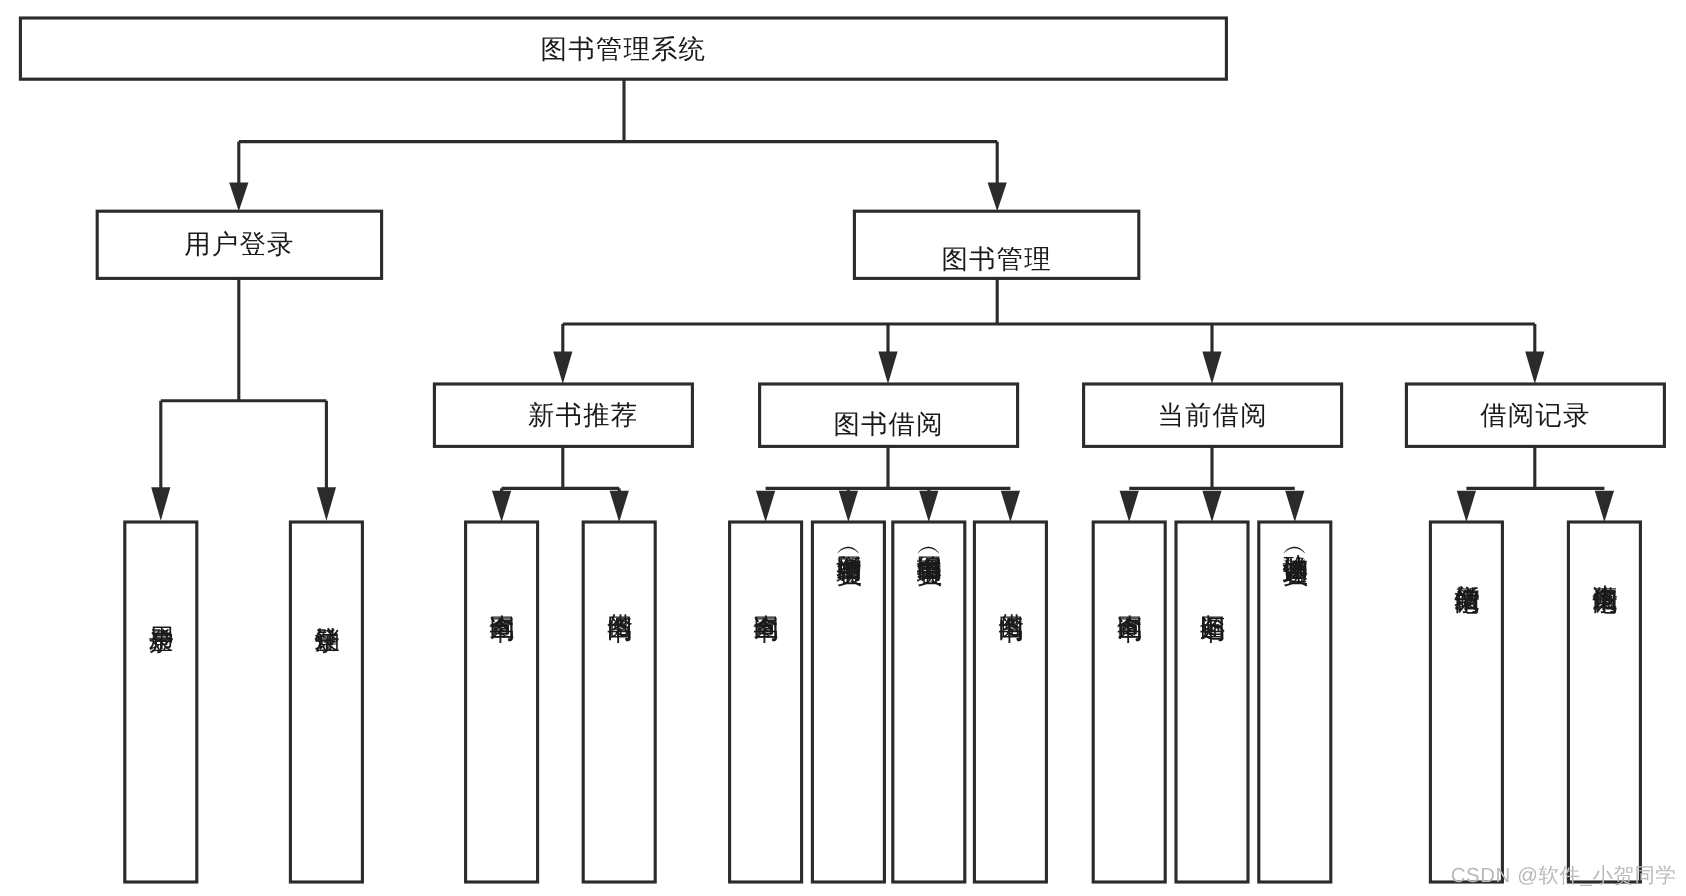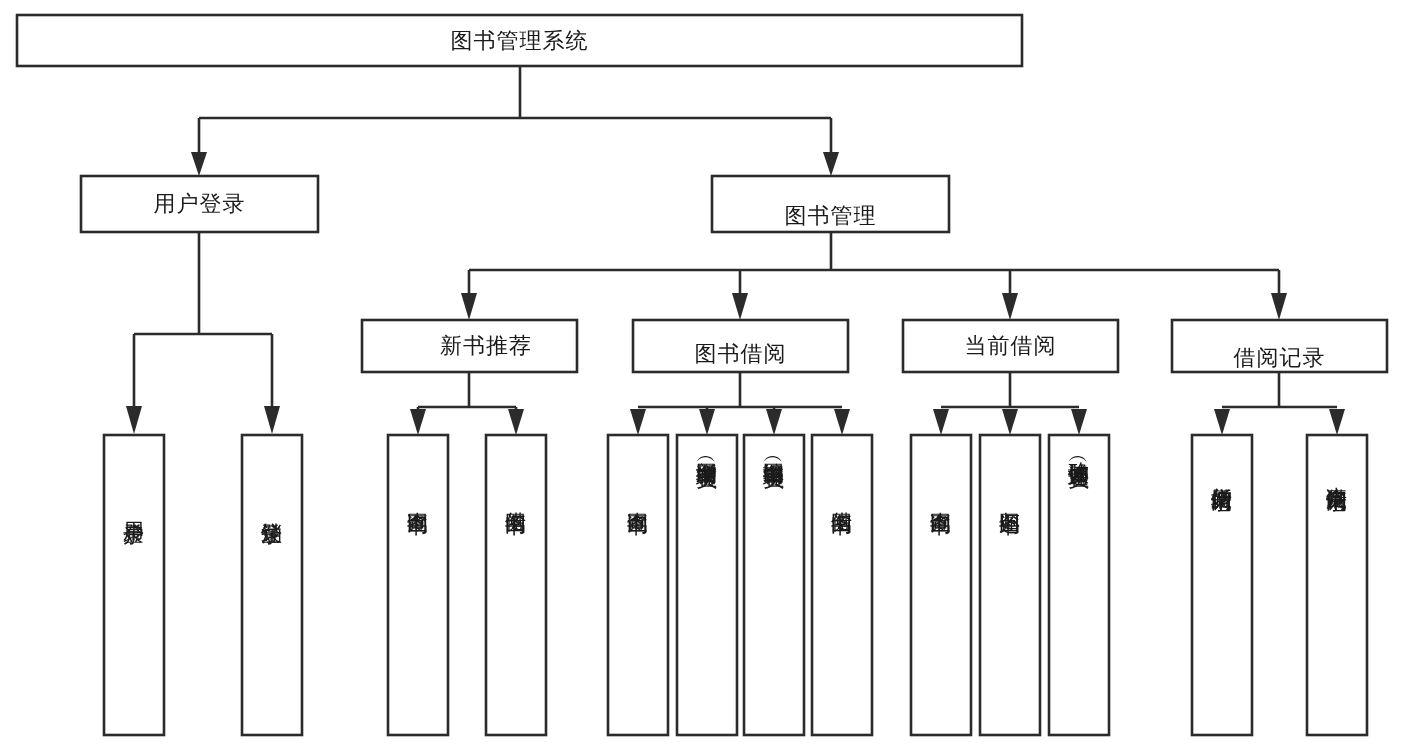--- a/index.html
+++ b/index.html
@@ -201,21 +201,21 @@
   </div>
 
   <div class="hlabel-wrap" style="left:633px; top:320px; width:215px; height:68px;">
     <span class="hlabel-text">图书借阅</span>
   </div>
 
   <div class="hlabel-wrap" style="left:903px; top:320px; width:215px; height:52px;align-items:center;">
     <span class="hlabel-text">当前借阅</span>
   </div>
 
-  <div class="hlabel-wrap" style="left:1172px; top:332px; width:215px; height:52px;">
+  <div class="hlabel-wrap" style="left:1172px; top:320px; width:215px; height:52px;">
     <span class="hlabel-text">借阅记录</span>
   </div>
 
   <div class="vlabel-wrap" style="left:104px; top:435px; width:60px; height:300px; padding-top:70px;">
     <span class="vlabel-text">用户登录</span>
   </div>
   <div class="vlabel-wrap" style="left:242px; top:435px; width:60px; height:300px; padding-top:70px;">
     <span class="vlabel-text">注销登录</span>
   </div>
 
@@ -249,14 +249,15 @@
     <span class="vlabel-text">确认归还（管理员）</span>
   </div>
 
   <div class="vlabel-wrap" style="left:1192px; top:435px; width:60px; height:300px; padding-top:35px;">
     <span class="vlabel-text">新增借阅记录</span>
   </div>
   <div class="vlabel-wrap" style="left:1307px; top:435px; width:60px; height:300px; padding-top:35px;">
     <span class="vlabel-text">查询借阅记录</span>
   </div>
 
+  <div class="watermark">CSDN @软件_小贺同学</div>
 
 </div>
 
 </body></html>

